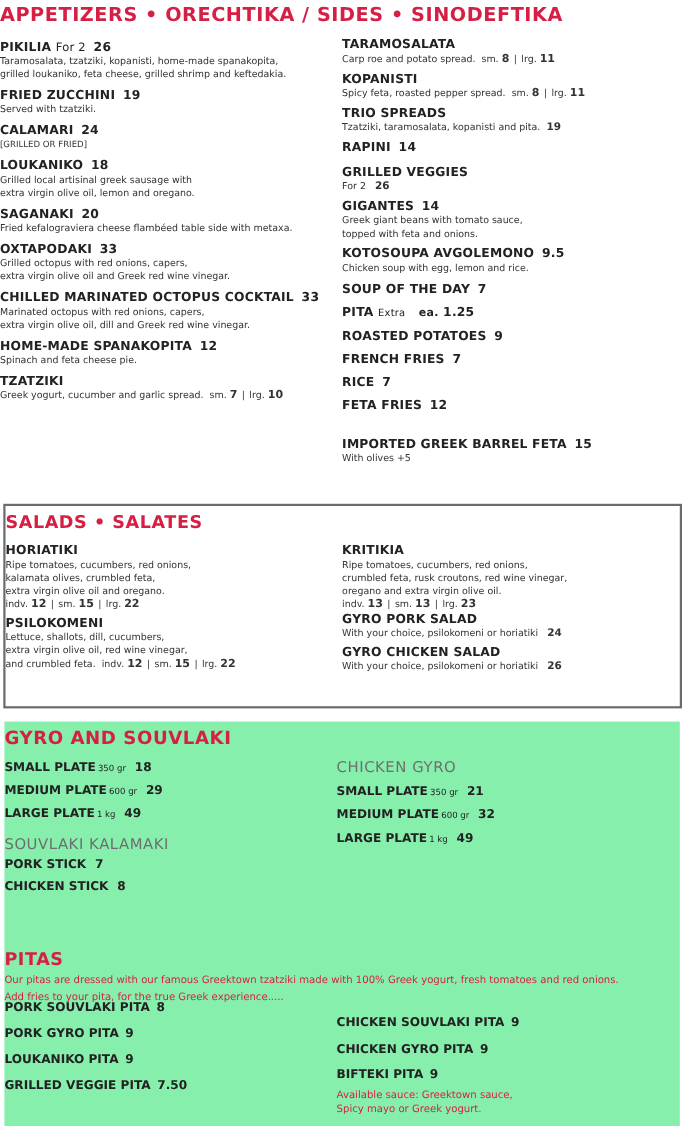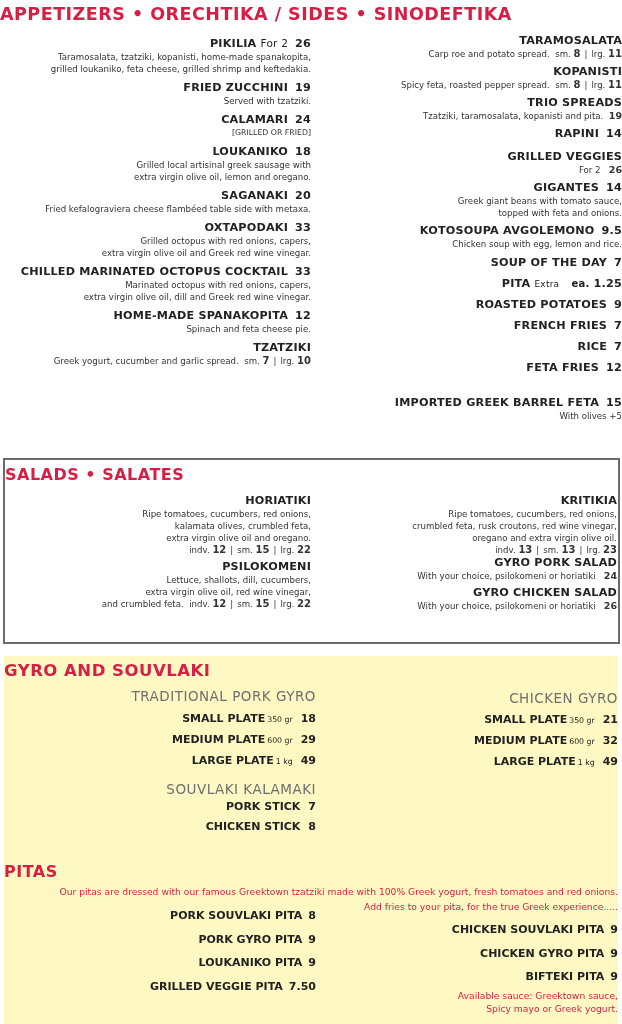--- a/index.html
+++ b/index.html
@@ -1,40 +1,40 @@
 <!DOCTYPE html>
 <html><head>
 <meta charset="utf-8">
 <style>
   * { box-sizing: border-box; margin: 0; padding: 0; }
   html, body { width: 622px; height: 1024px; background: #ffffff; overflow: hidden; }
   body { font-family: "DejaVu Sans", sans-serif; color: #2a2a2a; position: relative; }
   .sec-title { font-family: "DejaVu Sans", sans-serif; font-weight: bold; color: #d61f45; letter-spacing: 0.5px; }
-  .col { position: absolute; text-align: right; }
+  .col { position: absolute; text-align: left; }
   .item { margin-bottom: 6px; }
   .iname { font-family: "DejaVu Sans", sans-serif; font-weight: bold; font-size: 11.2px; color: #222; letter-spacing: 0.2px; line-height: 14px; text-transform: uppercase; }
   .iname .extra { font-weight: normal; text-transform: none; font-size: 10.5px; }
   .iname .small { font-weight: bold; text-transform: none; font-size: 10px; margin-top: 40px; }
   .iname .price { margin-left: 7px; }
   .desc { font-family: "DejaVu Sans", sans-serif; font-size: 8.6px; color: #333; line-height: 12px; }
   .desc b { font-size: 9.5px; }
   .sizes { font-size: 8.6px; }
   .sizes b { font-size: 10px; }
   .sep { margin: 0 4px; }
   .top-title { position: absolute; left: 0; width: 622px; top: 4px; font-size: 17.5px; }
   #salads-box { position: absolute; left: 3px; top: 458px; width: 617px; height: 186px; border: 2px solid #6b6b6b; border-right-width: 2px; }
   #salads-title { position: absolute; left: 0; width: 100%; top: 5px; font-size: 16px; }
-  #gyro-panel { position: absolute; left: 4px; top: 656px; width: 614px; height: 368px; background: #fef9c3; }
+  #gyro-panel { position: absolute; left: 4px; top: 656px; width: 614px; height: 368px; background: #86efac; }
   #gyro-title { position: absolute; left: 0; width: 100%; top: 5px; font-size: 16.5px; }
   .subhead { font-family: "DejaVu Sans", sans-serif; font-size: 13.5px; color: #6e6e6e; text-transform: uppercase; letter-spacing: 0.5px; font-weight: normal; }
   .plate { font-weight: bold; font-size: 11px; line-height: 20px; color: #222; text-transform: uppercase; }
   .plate .small { font-weight: normal; font-size: 7.8px; text-transform: none; margin-left: 2px; }
   .plate .price { margin-left: 8px; }
   #pitas-title { position: absolute; left: 0; width: 100%; top: 206px; font-size: 16px; }
-  #pitas-intro { position: absolute; left: 0; width: 100%; top: 228px; font-size: 9.2px; line-height: 15px; color: #d61f45; text-align: right; padding-left: 40px; }
+  #pitas-intro { position: absolute; left: 0; width: 100%; top: 228px; font-size: 9.2px; line-height: 15px; color: #d61f45; text-align: left; }
   .pita { font-weight: bold; font-size: 11px; line-height: 23.5px; color: #222; text-transform: uppercase; }
   .pita .price { margin-left: 6px; }
   .sauce { font-size: 9.2px; color: #d61f45; line-height: 13px; }
 </style>
 </head>
 <body>
 
 <div class="sec-title top-title">APPETIZERS • ORECHTIKA / SIDES • SINODEFTIKA</div>
 
 <div class="col" id="app-left" style="left:0; width:311px; top:36px;">
@@ -168,21 +168,20 @@
       <div class="iname">GYRO CHICKEN SALAD</div>
       <div class="desc"><span>With your choice, psilokomeni or horiatiki</span>&nbsp;&nbsp; <b>26</b></div>
     </div>
   </div>
 </div>
 
 <div id="gyro-panel">
   <div class="sec-title" id="gyro-title">GYRO AND SOUVLAKI</div>
 
   <div class="col" style="left:0; width:312px; top:32px;">
-    <div class="subhead" style="margin-bottom:5px;">TRADITIONAL PORK GYRO</div>
     <div class="plate"><span>SMALL PLATE</span><span class="small">350 gr</span><span class="price">18</span></div>
     <div class="plate"><span>MEDIUM PLATE</span><span class="small">600 gr</span><span class="price">29</span></div>
     <div class="plate"><span>LARGE PLATE</span><span class="small">1 kg</span><span class="price">49</span></div>
     <div class="subhead" style="margin-top:9px; margin-bottom:0px;">SOUVLAKI KALAMAKI</div>
     <div class="plate"><span>PORK STICK</span><span class="price">7</span></div>
     <div class="plate"><span>CHICKEN STICK</span><span class="price">8</span></div>
   </div>
 
   <div class="col" style="left:302px; width:312px; top:34px;">
     <div class="subhead" style="margin-bottom:4px;">CHICKEN GYRO</div>

